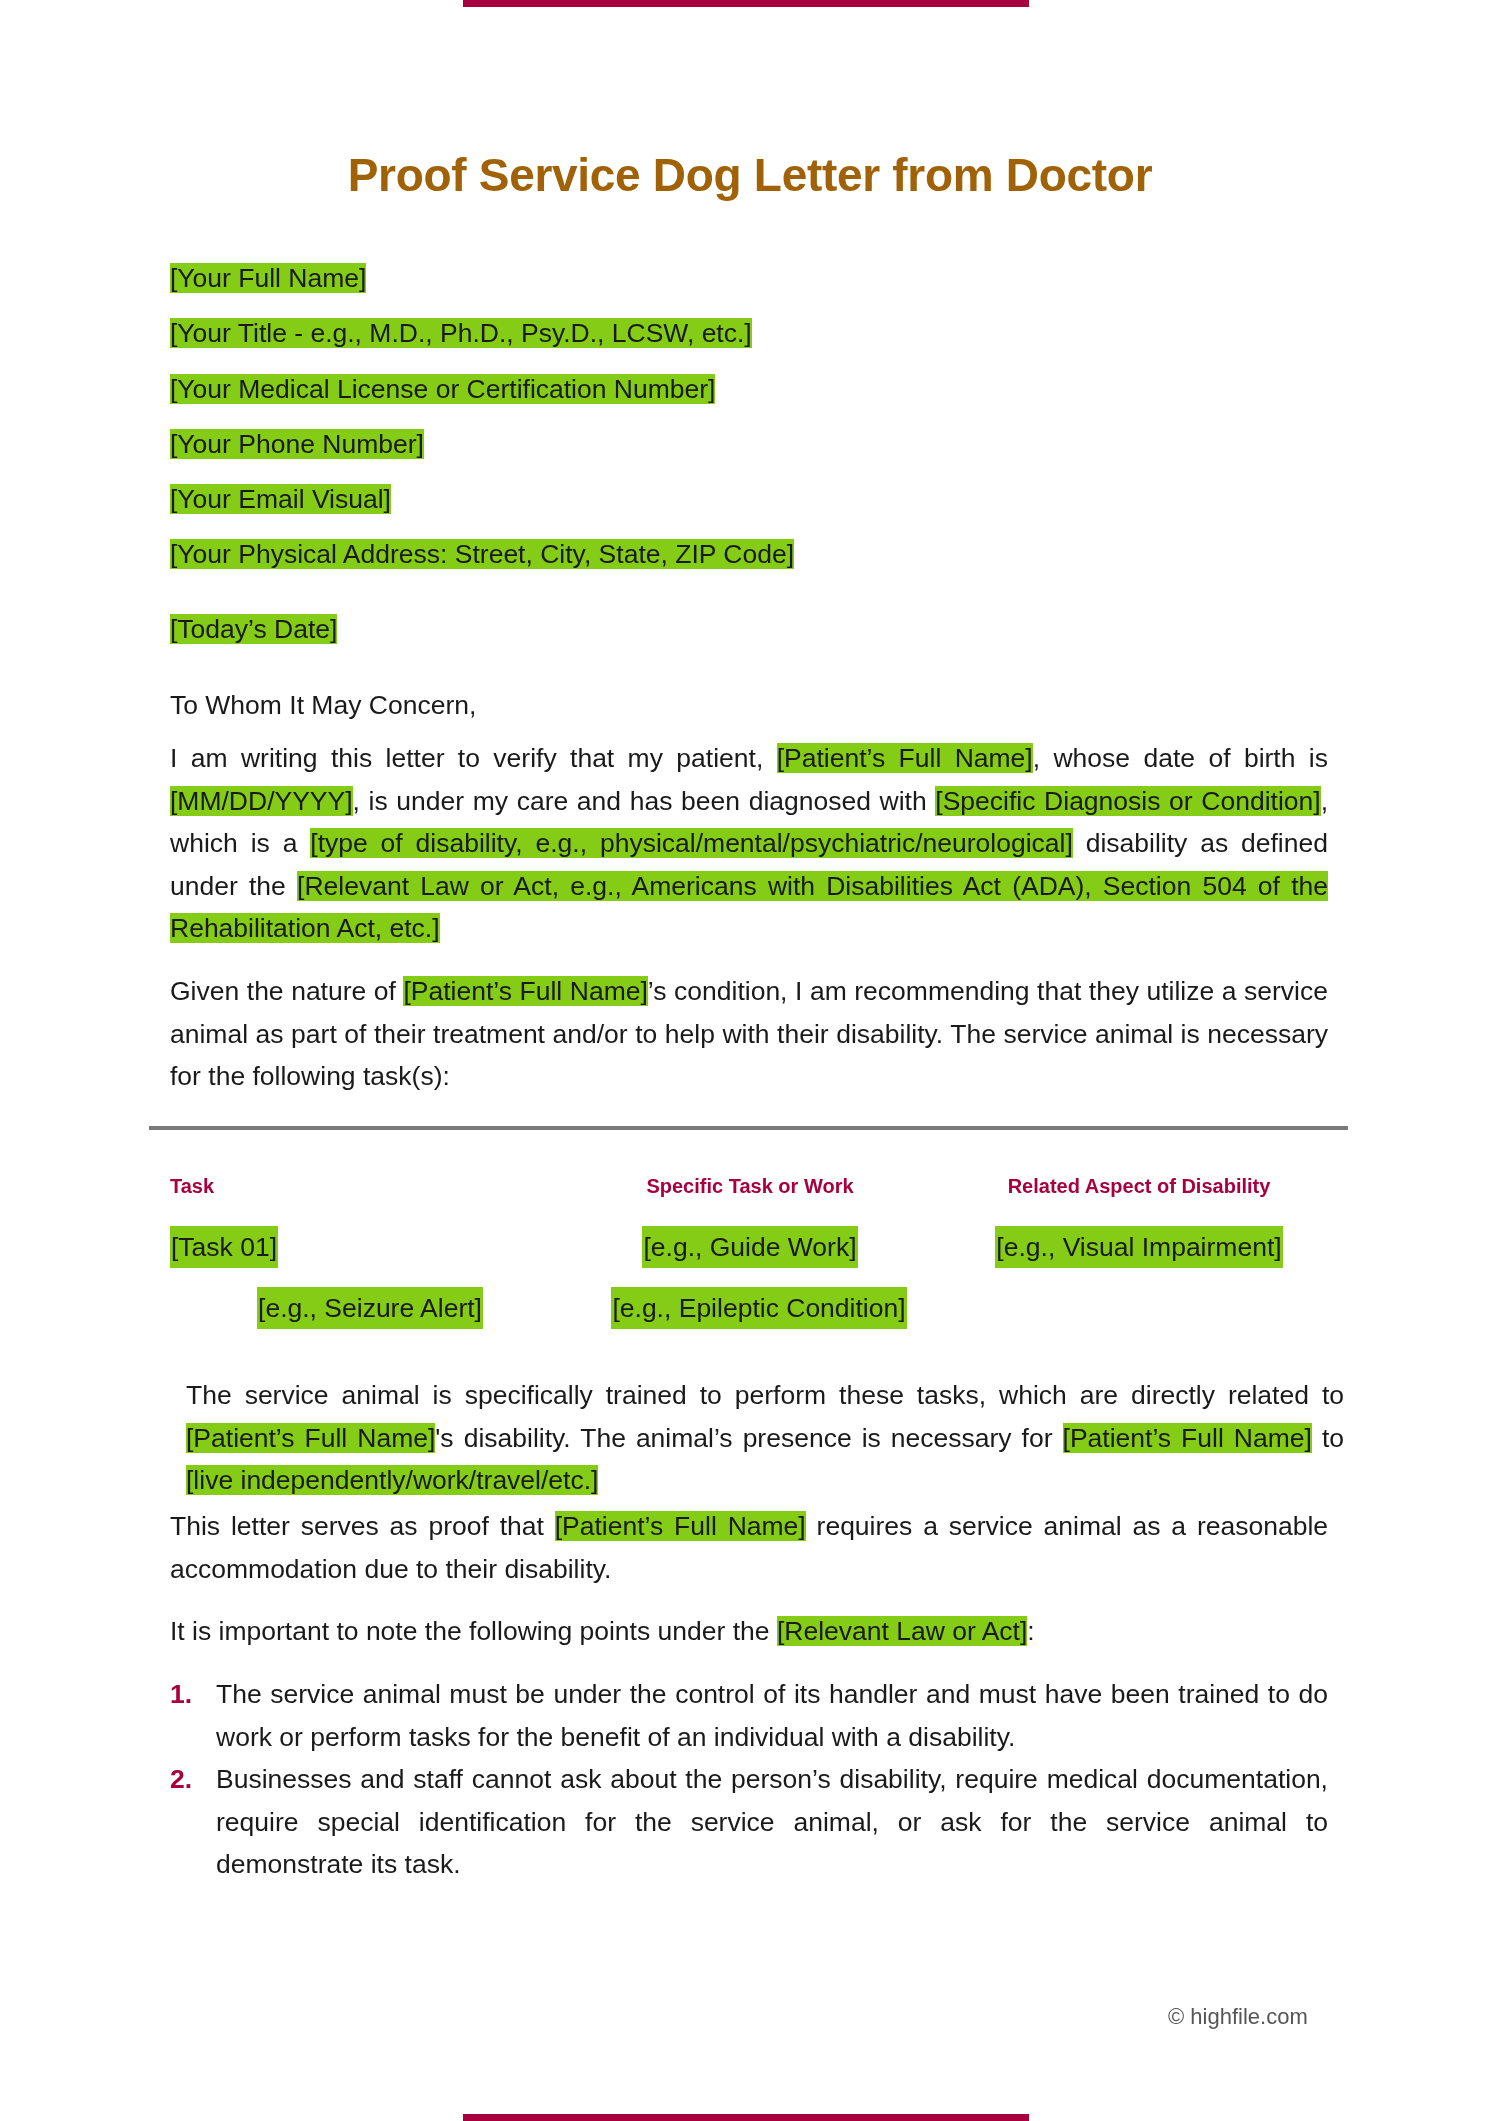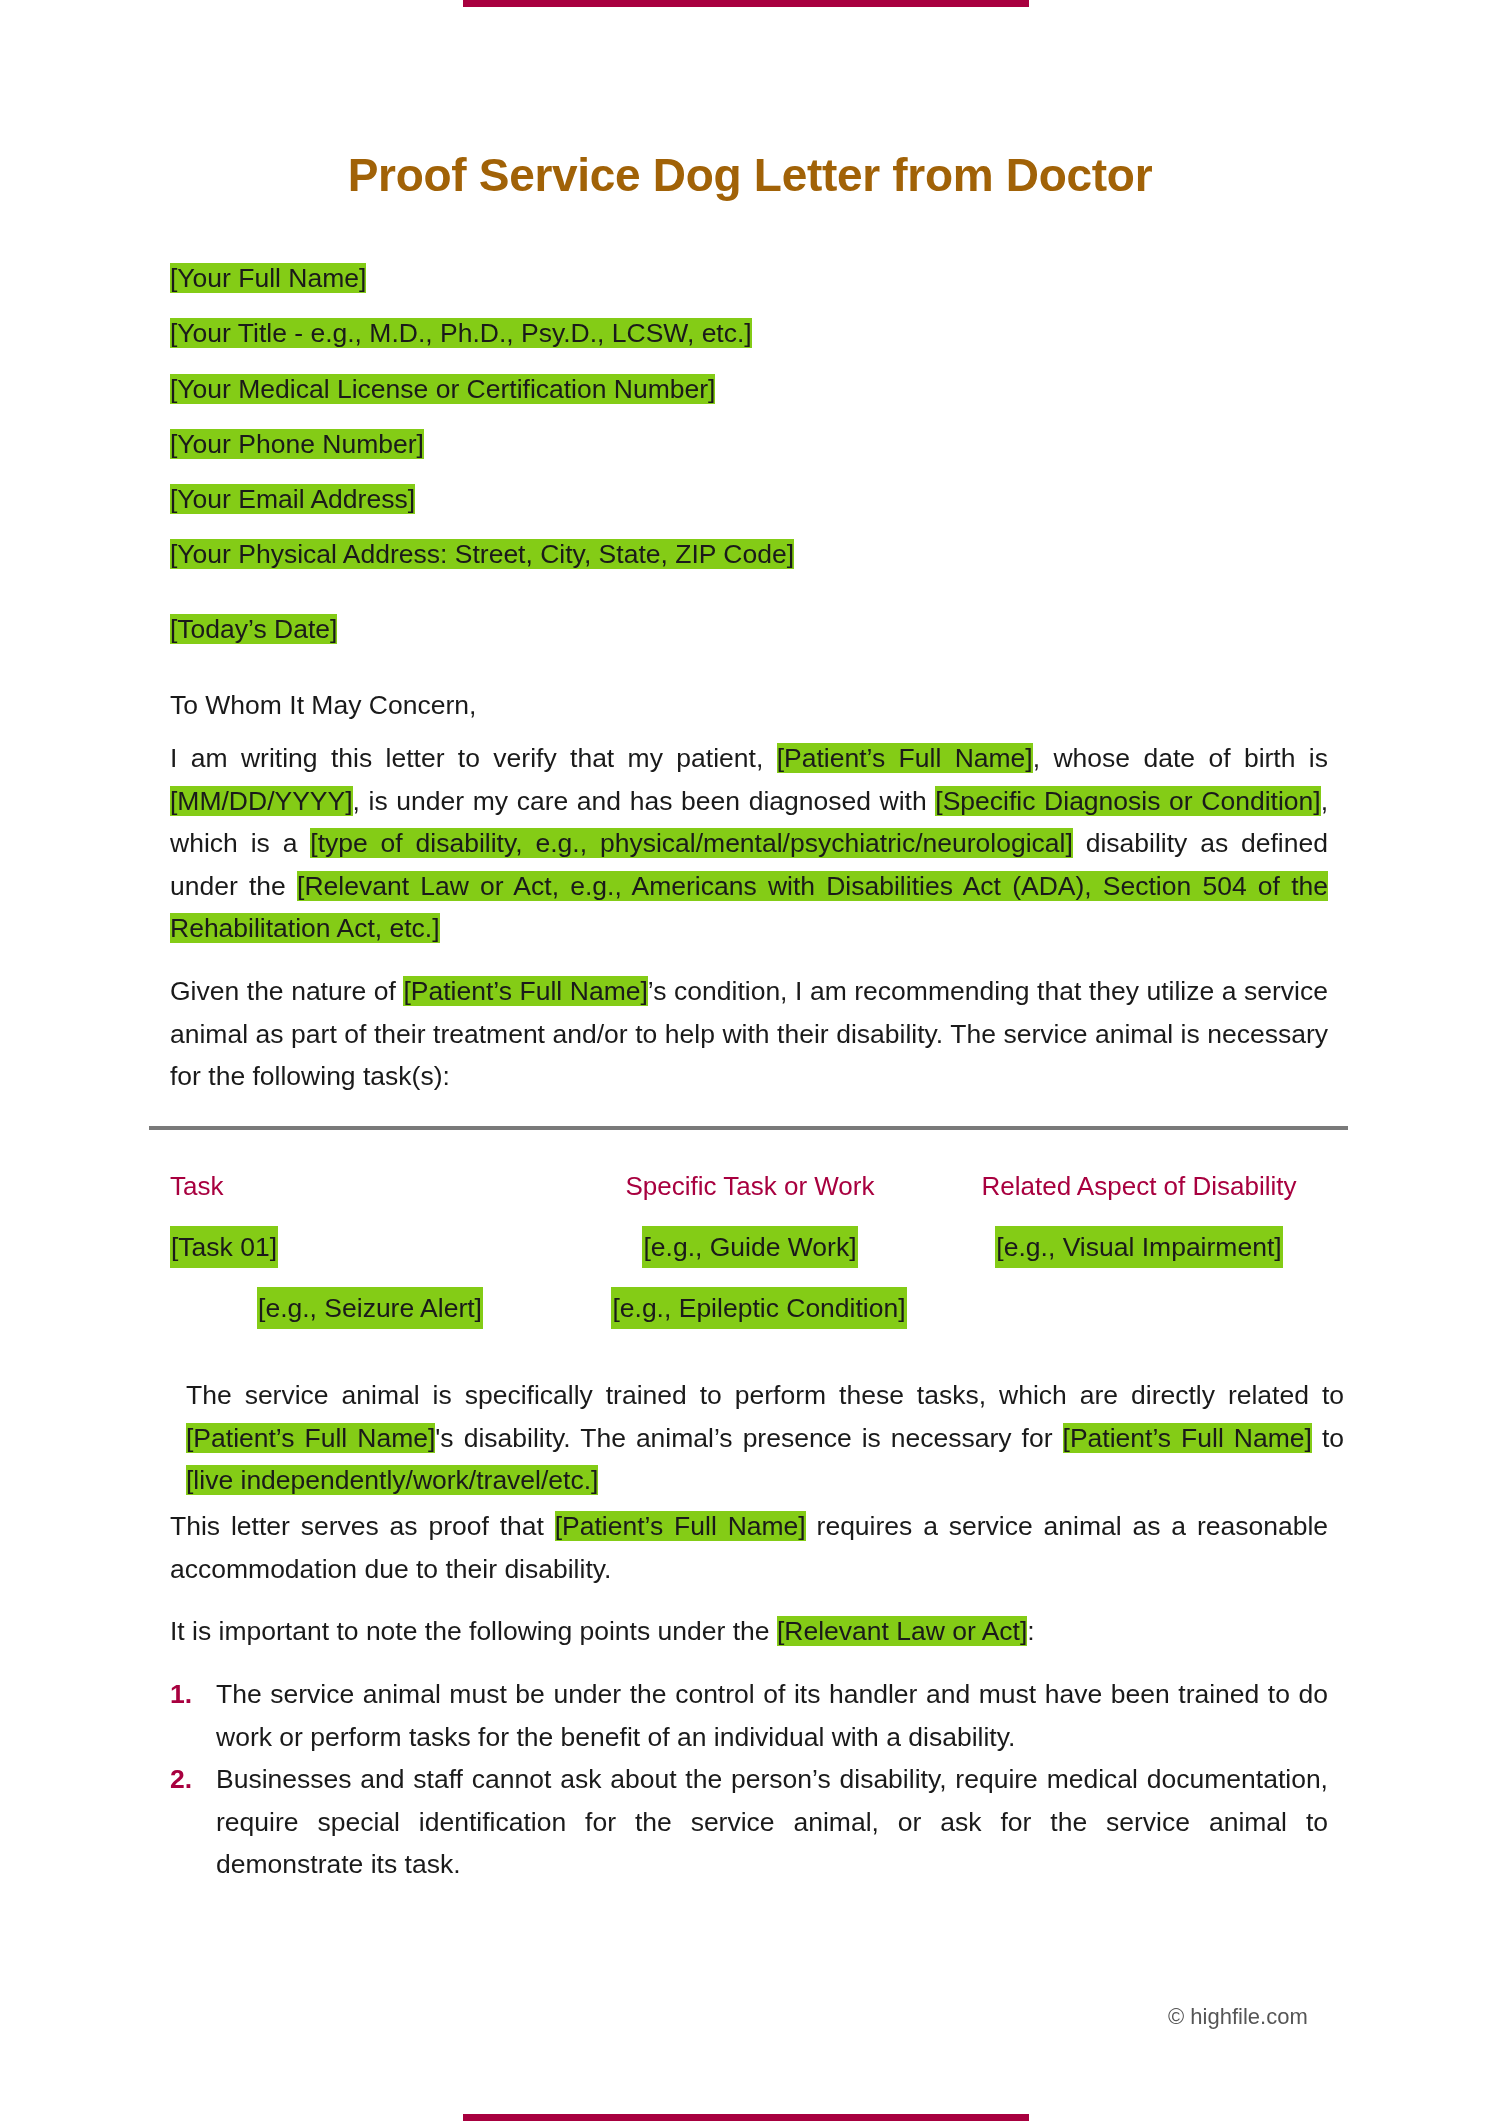--- a/index.html
+++ b/index.html
@@ -100,22 +100,22 @@
       font-size: 26.5px;
     }
     .t-row {
       display: flex;
       height: 61px;
       line-height: 42px;
       align-items: center;
     }
     .t-head {
       color: #a8003f;
-      font-weight: normal;
-      font-size: 26px;
+      font-weight: bold;
+      font-size: 20px;
     }
     .col-1 { width: 380px; text-align: left; }
     .col-2 { width: 400px; text-align: center; }
     .col-3 { width: 378px; text-align: center; }
     .t-cell-span { display: inline-block; padding: 0 1px; }
 
     .numbered-list {
       position: absolute;
       left: 170px;
       top: 1673px;
@@ -154,21 +154,21 @@
 
 <div class="accent-bar top"></div>
 
 <h1 class="doc-title" style="margin:0;">Proof Service Dog Letter from Doctor</h1>
 
 <div class="sender-block">
   <div class="sender-line"><span class="hl">[Your Full Name]</span></div>
   <div class="sender-line"><span class="hl">[Your Title - e.g., M.D., Ph.D., Psy.D., LCSW, etc.]</span></div>
   <div class="sender-line"><span class="hl">[Your Medical License or Certification Number]</span></div>
   <div class="sender-line"><span class="hl">[Your Phone Number]</span></div>
-  <div class="sender-line"><span class="hl">[Your Email Address]</span></div>
+  <div class="sender-line"><span class="hl">[Your Email Visual]</span></div>
   <div class="sender-line"><span class="hl">[Your Physical Address: Street, City, State, ZIP Code]</span></div>
 </div>
 
 <div class="date-line"><span class="hl">[Today’s Date]</span></div>
 
 <div class="salutation">To Whom It May Concern,</div>
 
 <p class="para para-1" style="margin:0;"><span>I am writing this letter to verify that my patient, </span><span class="hl">[Patient’s Full Name]</span><span>, whose date of birth is </span><span class="hl">[MM/DD/YYYY]</span><span>, is under my care and has been diagnosed with </span><span class="hl">[Specific Diagnosis or Condition]</span><span>, which is a </span><span class="hl">[type of disability, e.g., physical/mental/psychiatric/neurological]</span><span> disability as defined under the </span><span class="hl">[Relevant Law or Act, e.g., Americans with Disabilities Act (ADA), Section 504 of the Rehabilitation Act, etc.]</span></p>
 
 <p class="para para-2" style="margin:0;"><span>Given the nature of </span><span class="hl">[Patient’s Full Name]</span><span>’s condition, I am recommending that they utilize a service animal as part of their treatment and/or to help with their disability. The service animal is necessary for the following task(s):</span></p>

